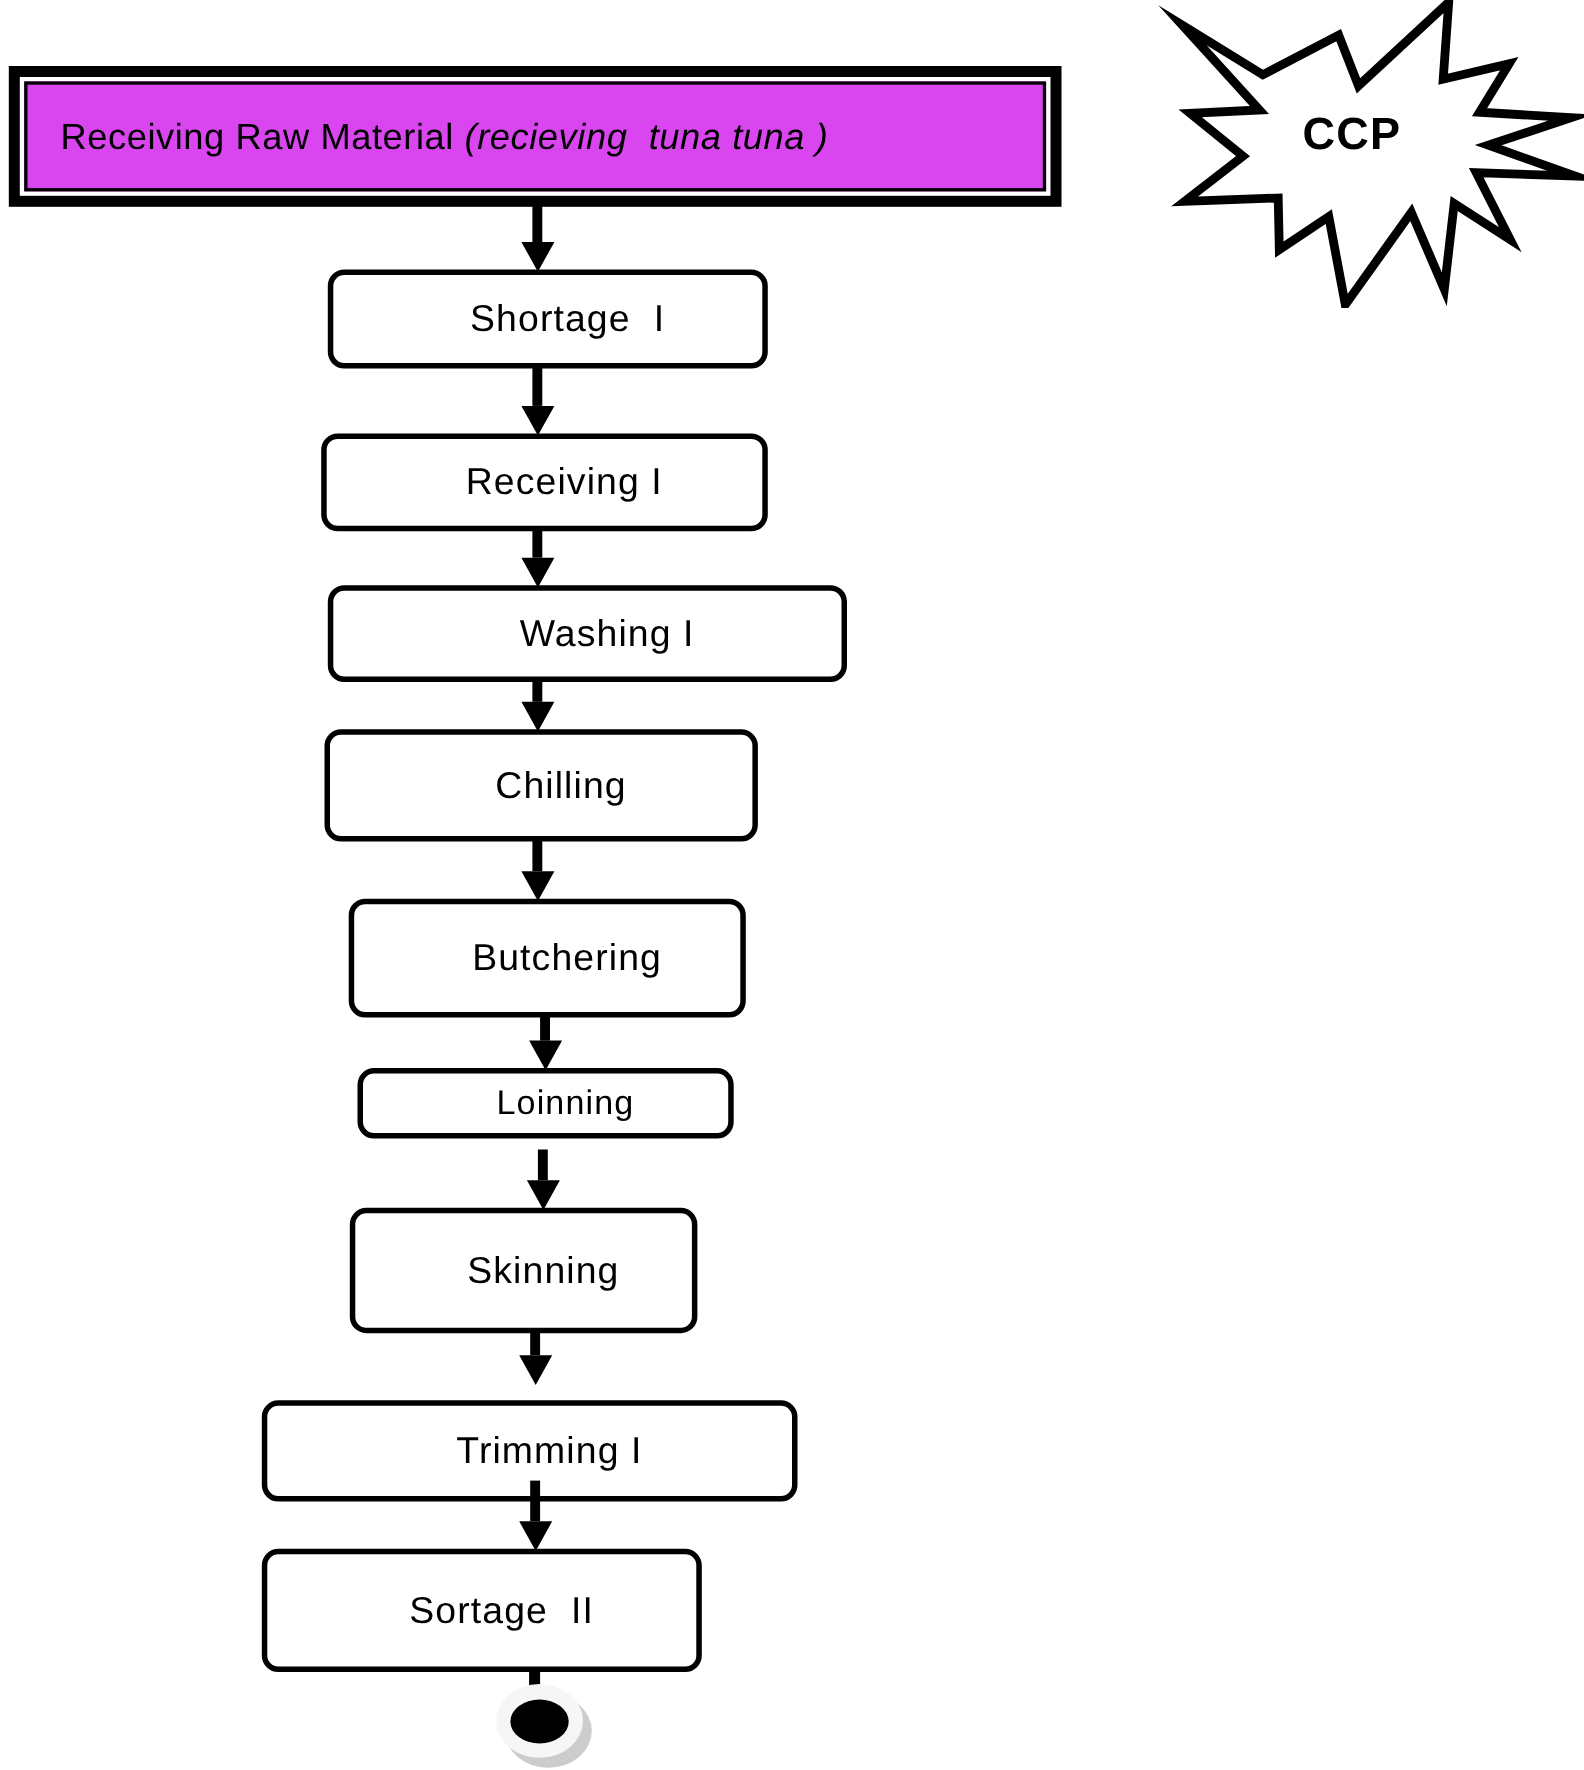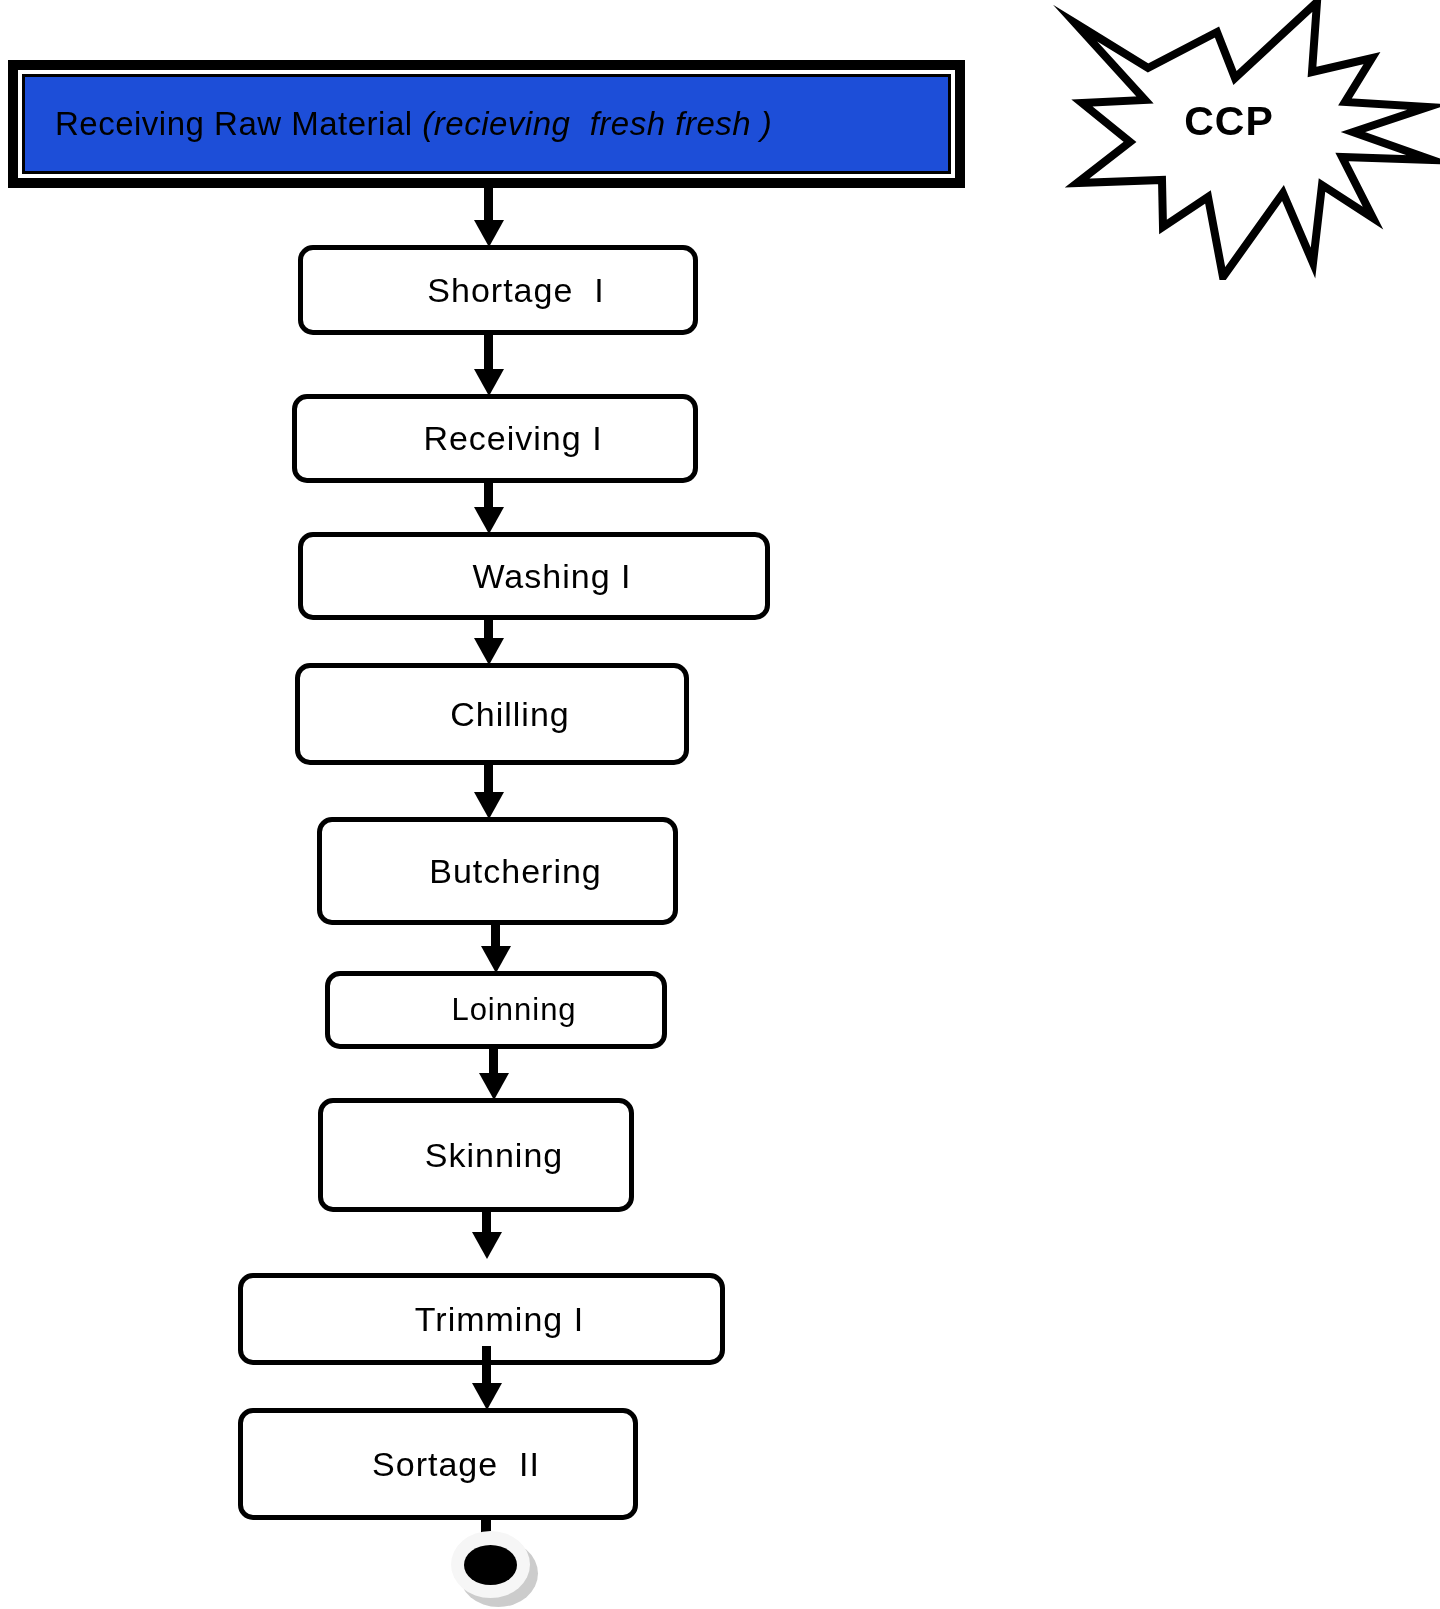--- a/index.html
+++ b/index.html
@@ -19,21 +19,21 @@
     position: absolute;
     left: 8px; top: 60px;
     width: 957px; height: 128px;
     border: 10px solid #000;
     background: #fff;
     padding: 4px;
   }
   .title-box-inner {
     width: 100%; height: 100%;
     border: 3px solid #000;
-    background: #1d4ed8;
+    background: #d946ef;
     display: flex;
     align-items: center;
     padding-left: 30px;
     font-size: 33px;
     letter-spacing: 0.5px;
     white-space: pre;
   }
   .title-sub { font-style: italic; white-space: pre; }
 
   
@@ -93,21 +93,21 @@
   }
   .term-stem { position: absolute; left: 481px; top: 1516px; width: 10px; height: 22px; background: #000; }
 </style>
 </head>
 <body>
 
 <div class="canvas">
 
   <div class="title-box">
     <div class="title-box-inner">
-      <span>Receiving Raw Material </span><span class="title-sub">(recieving  fresh fresh )</span>
+      <span>Receiving Raw Material </span><span class="title-sub">(recieving  tuna tuna )</span>
     </div>
   </div>
 
   <div class="ccp-wrap">
     <svg width="400" height="280" viewBox="0 0 400 280">
       <polygon points="35,23 108,68 177,32 195,78 277,2 272,72 332,58 305,102 388,107 313,132 392,160 302,157 333,218 282,185 273,263 243,193 183,277 168,197 123,227 122,180 37,183 90,142 42,103 105,100" fill="#ffffff" stroke="#000000" stroke-width="8" stroke-miterlimit="12"></polygon>
     </svg>
     <div class="ccp-label">CCP</div>
   </div>
 
@@ -154,21 +154,21 @@
 
   <div class="step" style="left:317px; top:817px; width:361px; height:108px;">
     <span>Butchering</span>
   </div>
 
   <div>
     <div class="arrow-stem" style="left:491px; top:923px; height:23px;"></div>
     <div class="arrow-head" style="left:481px; top:946px;"></div>
   </div>
 
-  <div class="step small" style="left:325px; top:971px; width:342px; height:78px;">
+  <div class="step small" style="left:325px; top:971px; width:342px; height:64px;">
     <span>Loinning</span>
   </div>
 
   <div>
     <div class="arrow-stem" style="left:489px; top:1045px; height:28px;"></div>
     <div class="arrow-head" style="left:479px; top:1073px;"></div>
   </div>
 
   <div class="step" style="left:318px; top:1098px; width:316px; height:114px;">
     <span>Skinning</span>

